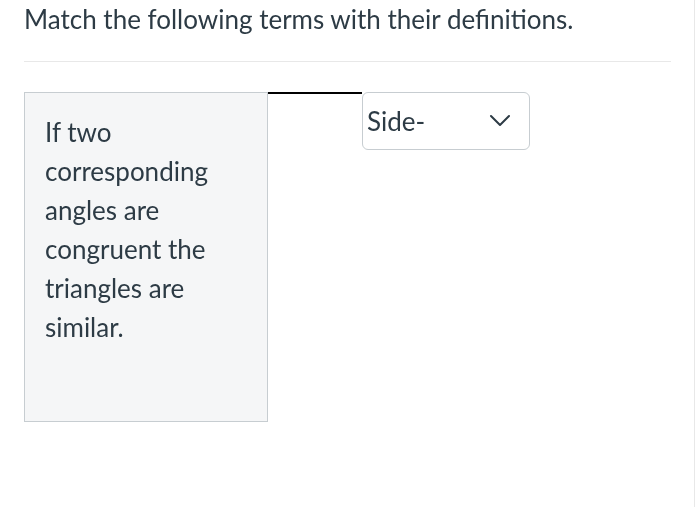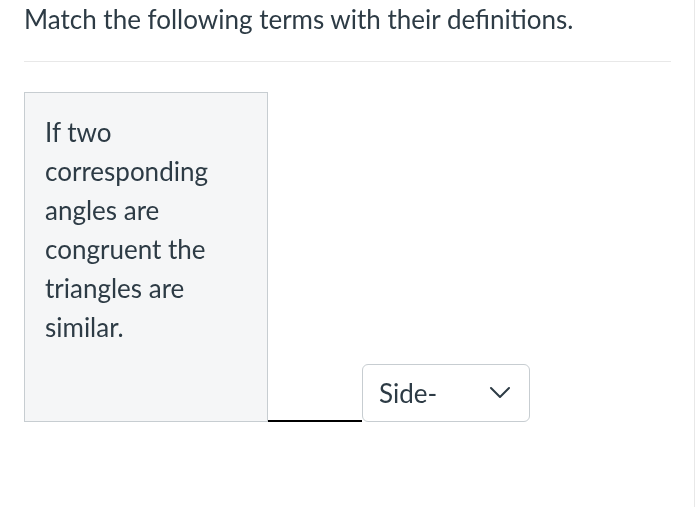--- a/index.html
+++ b/index.html
@@ -19,21 +19,21 @@
   .instructions {
     font-size: 26px;
     line-height: 1.35;
     color: #2d3b45;
     padding-top: 2px;
     padding-bottom: 24px;
     border-bottom: 1px solid #e8e8e8;
   }
   .match-row {
     display: flex;
-    align-items: flex-end;
+    align-items: flex-start;
     margin-top: 30px;
   }
   .term-box {
     width: 244px;
     min-height: 330px;
     border: 1px solid #c7cdd1;
     background: #f5f6f7;
     padding: 20px 18px 20px 20px;
     font-size: 26px;
     line-height: 1.5;
@@ -51,21 +51,21 @@
   }
   .dropdown {
     border: 1px solid #c7cdd1;
     border-radius: 6px;
     background: #fff;
     height: 58px;
     width: 168px;
     display: flex;
     align-items: center;
     justify-content: space-between;
-    padding: 0 18px 0 16px;
+    padding: 0 18px 0 4px;
     cursor: pointer;
   }
   .dropdown-label {
     font-size: 26px;
     color: #2d3b45;
     white-space: nowrap;
     overflow: hidden;
   }
   .chevron {
     flex-shrink: 0;

